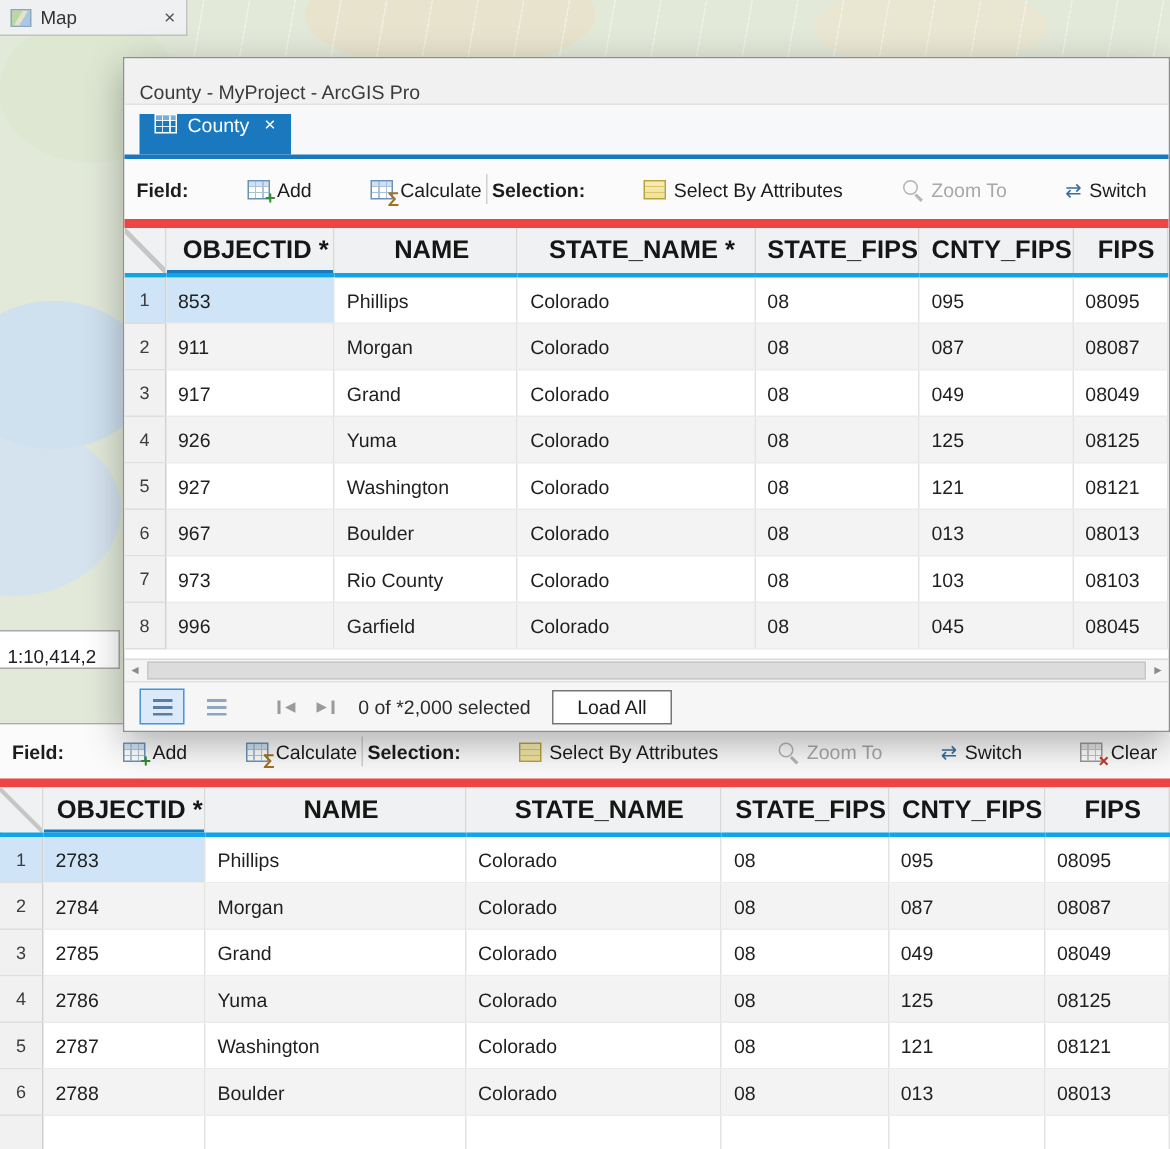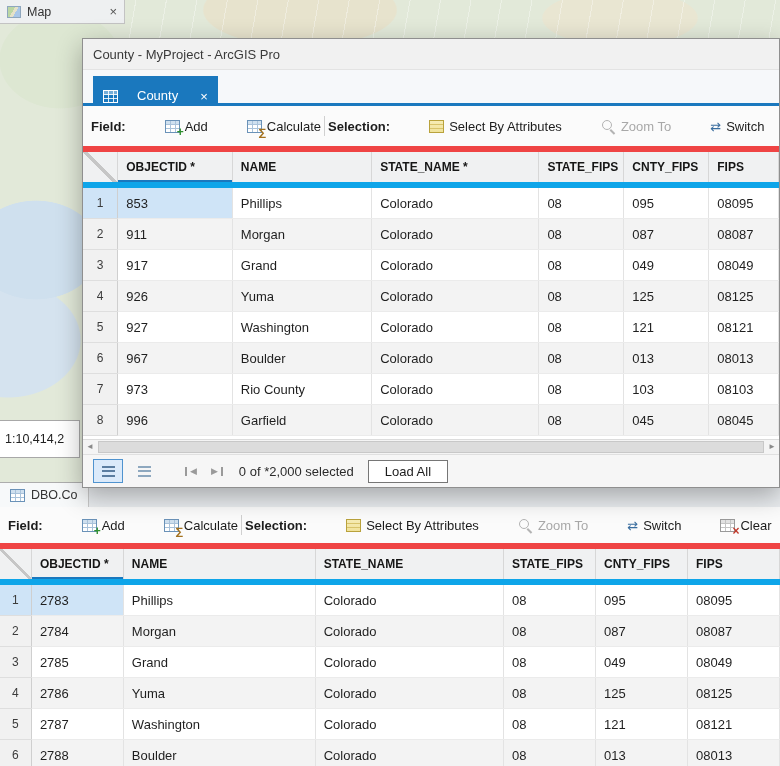--- a/index.html
+++ b/index.html
@@ -19,22 +19,22 @@
 
   
   .map-tab{position:absolute;left:0;top:0;width:125px;height:24px;z-index:20;box-sizing:border-box;
     background:#eef0f1;border-right:1px solid #c3c3c3;border-bottom:1px solid #c3c3c3;
     display:flex;align-items:center;gap:6px;padding:0 7px;font-size:12.5px;color:#333;}
   .map-thumb{flex:none;width:14px;height:12px;border:1px solid #8fa7bd;box-sizing:border-box;
     background:linear-gradient(120deg,#bcd7a4 0 40%,#e6e2c8 40% 60%,#a9c7e8 60%);}
   .closex{margin-left:auto;color:#555;font-size:13px;line-height:1;cursor:default;}
 
   
-  .scalebox{position:absolute;left:0;top:420px;width:80px;height:38px;z-index:15;box-sizing:border-box;
-    background:#fff;border:1px solid #a8a8a8;border-left:none;display:flex;align-items:center;
+  .scalebox{position:absolute;left:0;top:420px;width:80px;height:26px;z-index:15;box-sizing:border-box;
+    background:#fff;border:1px solid #a8a8a8;border-left:none;display:flex;align-items:flex-end;
     padding-left:5px;font-size:12.5px;color:#222;overflow:hidden;white-space:nowrap;}
 
   
   .toolbar{display:flex;align-items:center;gap:3px;padding:0 8px;font-size:13px;color:#1c1c1c;
     background:#fbfbfb;border-bottom:6px solid #ef4444;overflow:hidden;white-space:nowrap;flex:none;}
   .tlabel{font-weight:700;flex:none;}
   .tbtn{display:flex;align-items:center;gap:5px;flex:none;cursor:default;padding-left:36px;}
   .tbtn.dis{color:#a8a8a8;}
   .vsep{flex:none;width:1px;height:20px;background:#d0d0d0;}
 
@@ -66,32 +66,32 @@
   .zoomi::after{content:"";position:absolute;left:10px;top:10px;width:6px;height:2px;
     background:#b3b3b3;transform:rotate(45deg);transform-origin:0 0;}
   .swig{flex:none;color:#3b6e9f;font-size:13px;line-height:1;}
   .delg{flex:none;color:#c9a0a0;font-weight:700;font-size:13px;line-height:1;}
 
   
   .fw{position:absolute;left:82px;top:38px;width:698px;height:450px;z-index:30;box-sizing:border-box;
     background:#fff;border:1px solid #8f8f8f;box-shadow:0 8px 24px rgba(0,0,0,.30);
     display:flex;flex-direction:column;}
   .titlebar{flex:none;height:30px;background:#f1f1f1;border-bottom:1px solid #e3e3e3;
-    display:flex;align-items:center;padding:0 10px;font-size:13px;color:#3a3a3a;}
+    display:flex;align-items:flex-end;padding:0 10px;font-size:13px;color:#3a3a3a;}
   .tabstrip{flex:none;position:relative;height:33px;background:#f6f8fa;border-bottom:3px solid #1a78be;}
-  .ctab{position:absolute;left:10px;bottom:0;height:27px;display:flex;align-items:flex-end;gap:19px;
+  .ctab{position:absolute;left:10px;bottom:0;height:27px;display:flex;align-items:flex-start;gap:7px;
     padding:0 10px;background:#1a78be;color:#fff;font-size:13px;}
   .ctab .closex{color:#fff;margin-left:3px;}
   .fw .toolbar{height:40px;}
 
   
   .tablewrap{flex:1;overflow:hidden;background:#fff;}
   table.grid{border-collapse:collapse;table-layout:fixed;background:#fff;}
-  .grid th{height:30px;background:#f0f1f2;border-right:1px solid #d7d7d7;border-bottom:6px solid #0ea5e9;
-    font-weight:700;font-size:12px;text-align:left;padding:0 0 0 8px;color:#161616;
+  .grid th{height:30px;background:#f0f1f2;border-right:1px solid #d7d7d7;border-bottom:3px solid #0ea5e9;
+    font-weight:700;font-size:17px;text-align:center;padding:0 0 0 8px;color:#161616;
     white-space:nowrap;overflow:hidden;}
   .grid th.corner{padding:0;background:linear-gradient(45deg,transparent 46%,#c6c6c6 46% 54%,transparent 54%),#f0f1f2;}
   .t1 thead th:nth-child(2),.t2 thead th:nth-child(2){box-shadow:inset 0 -2px 0 #1a78be;}
   .grid td{height:30px;font-size:13px;color:#1f1f1f;padding:0 0 0 8px;
     border-right:1px solid #e3e3e3;border-bottom:1px solid #ebebeb;white-space:nowrap;overflow:hidden;}
   .grid td.rn{background:#f1f1f1;text-align:center;color:#3c3c3c;font-size:12px;padding:0;
     border-right:1px solid #cfcfcf;border-bottom:1px solid #dedede;}
   .grid tbody tr:nth-child(even) td:not(.rn){background:#f3f3f3;}
   .grid.sel-first tbody tr:first-child td.rn,
   .grid.sel-first tbody tr:first-child td:nth-child(2){background:#cfe4f7;}
@@ -137,26 +137,20 @@
     <span class="map-thumb"></span>
     <span>Map</span>
     <span class="closex">×</span>
   </div>
 
   <div class="scalebox">
     <span>1:10,414,2</span>
   </div>
 
   <div class="bp">
-    <div class="bp-tabrow">
-      <div class="bp-tab">
-        <span class="gicon"></span>
-        <span>DBO.Co</span>
-      </div>
-    </div>
 
     <div class="toolbar">
       <span class="tlabel">Field:</span>
       <div class="tbtn">
         <span class="gicon add"></span>
         <span>Add</span>
       </div>
       <div class="tbtn">
         <span class="gicon calc"></span>
         <span>Calculate</span>

